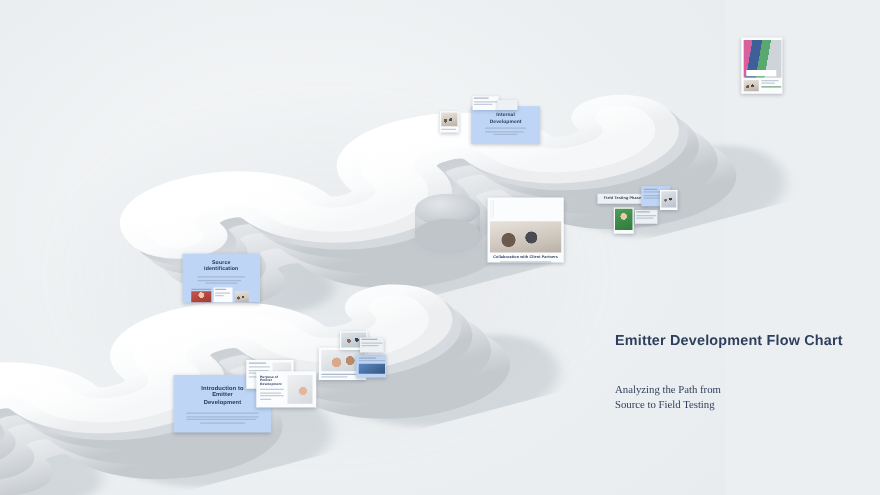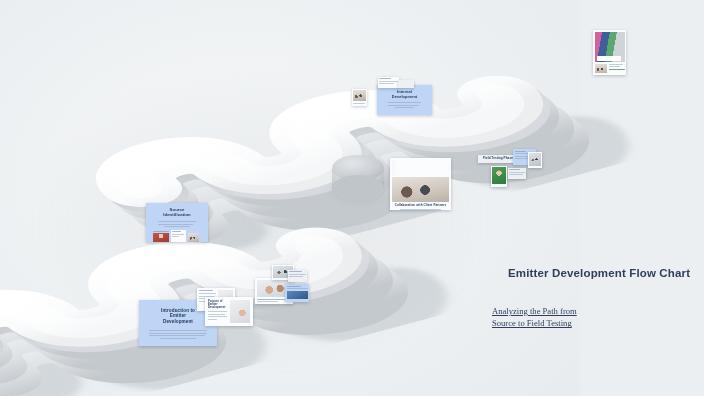--- a/index.html
+++ b/index.html
@@ -66,28 +66,28 @@
       radial-gradient(circle at 62% 56%, #e5b79a 0 18%, transparent 19%),
       linear-gradient(150deg,#f0f1f3 0%,#d5d9de 100%);}
   .p-blue{background:linear-gradient(150deg,#5b89c4 0%,#35557f 100%);}
   .p-talk{background:
       radial-gradient(circle at 35% 58%, #d8a98c 0 15%, transparent 16%),
       radial-gradient(circle at 66% 50%, #b98a6d 0 14%, transparent 15%),
       linear-gradient(160deg,#eef0f2 0%,#cdd3d9 100%);}
 
   
   #head-title{
-    position:absolute;left:508px;top:267px;
+    position:absolute;left:492px;top:267px;
     color:#2e3f5c;font-weight:bold;font-size:11.5px;letter-spacing:.15px;
     white-space:nowrap;
   }
   #head-sub{
     position:absolute;left:492px;top:305px;
     color:#2e3f5c;font-family:"Liberation Serif", serif;font-size:8.6px;
-    line-height:1.45;white-space:pre-line;text-decoration:underline;
+    line-height:1.45;white-space:pre-line;
   }
 </style>
 </head>
 <body>
 
 <div id="stage">
 
   <div class="bg-glow"></div>
   <div class="bg-shadow"></div>
 

